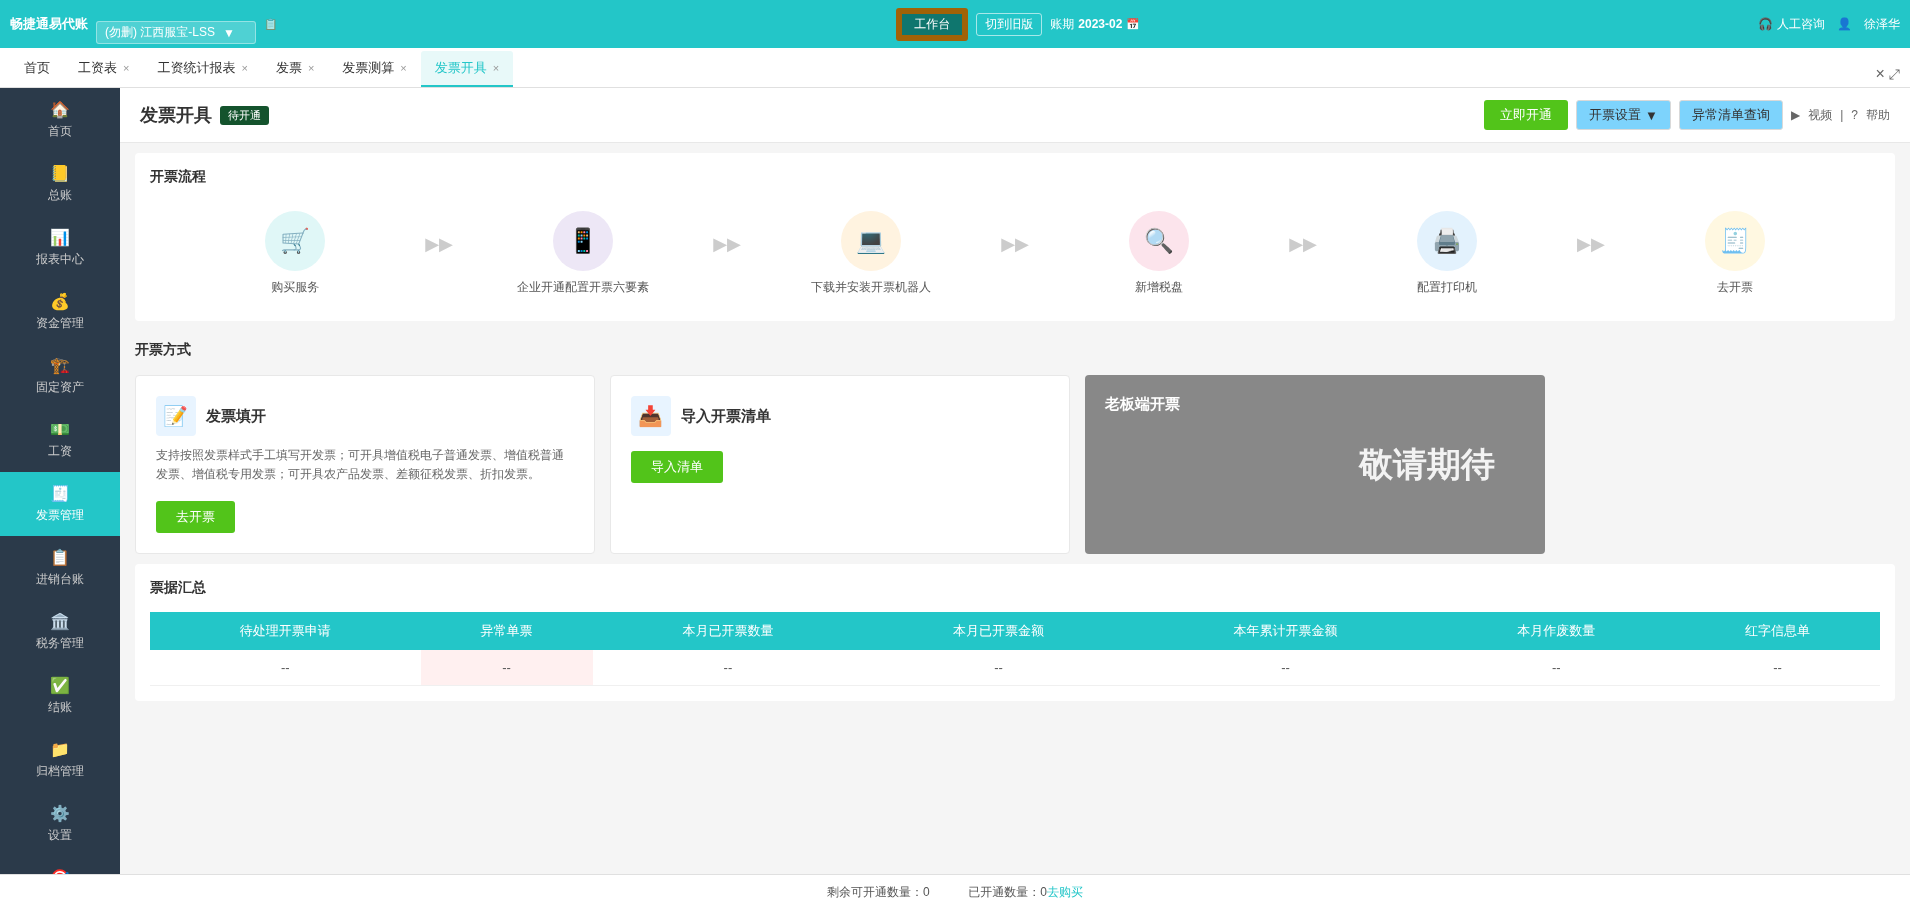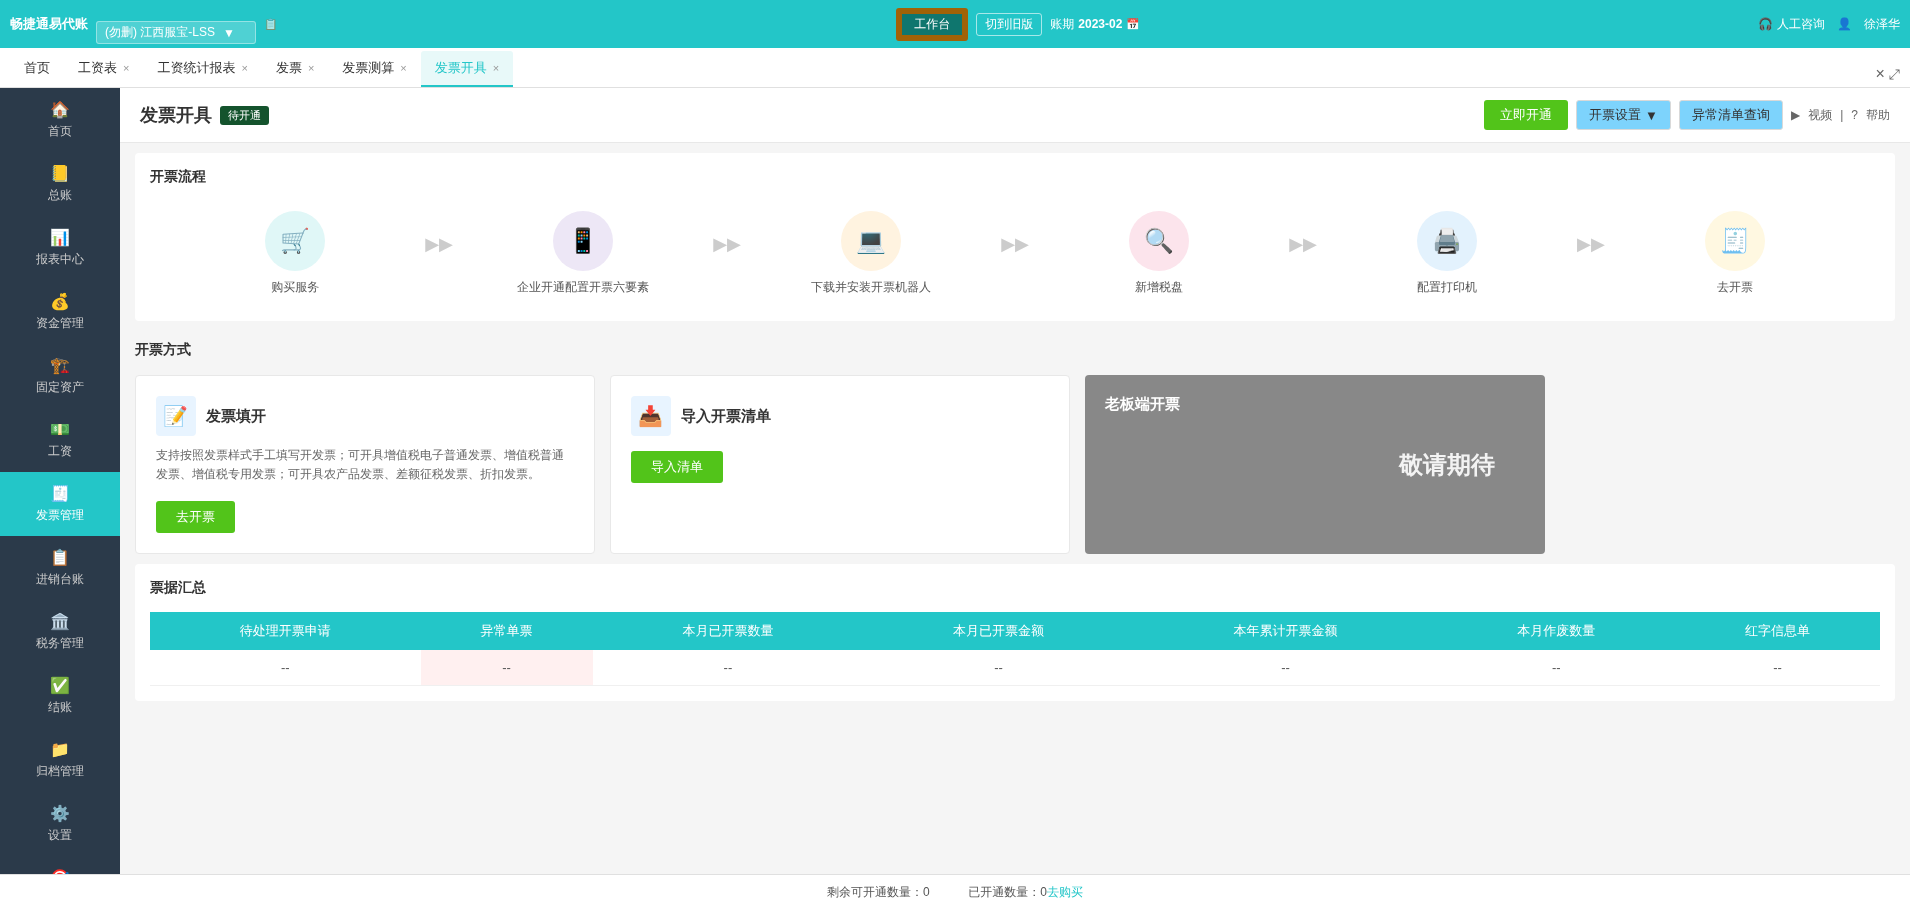--- a/index.html
+++ b/index.html
@@ -68,21 +68,21 @@
     .method-icon { width: 40px; height: 40px; border-radius: 4px; display: flex; align-items: center; justify-content: center; font-size: 20px; background: #e8f4ff; }
     .method-title { font-size: 15px; font-weight: bold; color: #333; }
     .method-desc { font-size: 12px; color: #666; line-height: 1.6; min-height: 40px; }
     .method-btn { margin-top: 15px; }
     .btn-green { background: #52c41a; color: white; border: none; padding: 7px 20px; border-radius: 3px; cursor: pointer; font-size: 13px; }
 
     
     .boss-card { background: #888; border-radius: 4px; flex: 1; max-width: 460px; position: relative; overflow: hidden; display: flex; flex-direction: column; padding: 20px; }
     .boss-card-title { color: white; font-size: 15px; font-weight: bold; margin-bottom: 8px; }
     .boss-card-desc { color: rgba(255,255,255,0.85); font-size: 12px; line-height: 1.6; }
-    .coming-soon { position: absolute; right: 50px; top: 50%; transform: translateY(-50%); font-size: 24px; font-weight: bold; color: rgba(255,255,255,0.9); }
+    .coming-soon { position: absolute; right: 50px; top: 50%; transform: translateY(-50%); font-size: 34px; font-weight: bold; color: rgba(255,255,255,0.9); }
     .summary-table { width: 100%; border-collapse: collapse; }
     .summary-table th { background: #23c6c8; color: white; padding: 10px 8px; text-align: center; font-size: 13px; font-weight: normal; }
     .summary-table td { background: white; padding: 10px 8px; text-align: center; font-size: 13px; color: #555; border-bottom: 1px solid #f0f0f0; }
     .summary-table td.highlight { background: #fff0f0; }
 
     
     .bottom-bar { height: 36px; background: white; border-top: 1px solid #e0e0e0; display: flex; align-items: center; justify-content: center; padding: 0 15px; font-size: 12px; color: #555; flex-shrink: 0; }
     .bottom-right-link { color: #23c6c8; cursor: pointer; }
   </style>
 </head>

